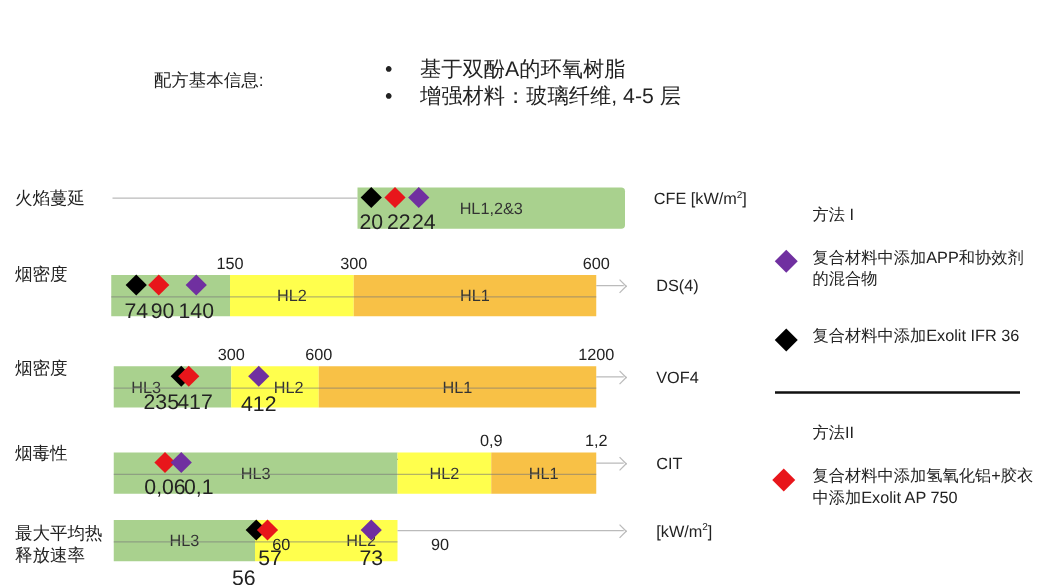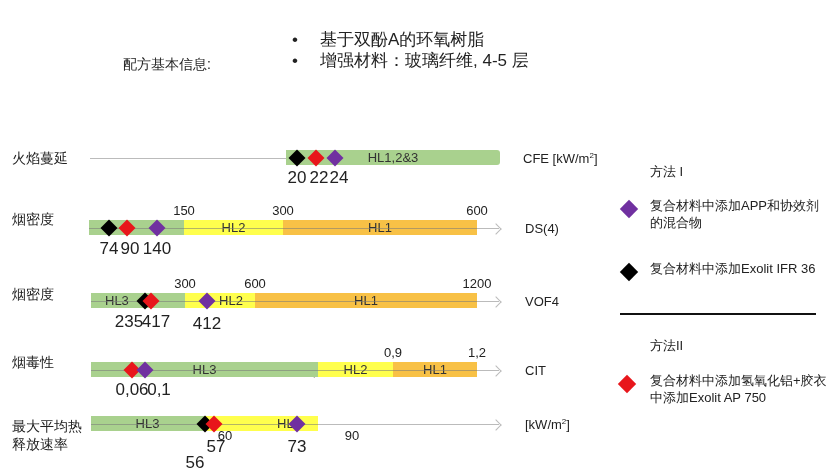--- a/index.html
+++ b/index.html
@@ -1,24 +1,24 @@
 <!DOCTYPE html>
 <html><head>
 <meta charset="utf-8">
 <style>
   html, body { margin:0; padding:0; }
   body { width:831px; height:468px; background:#ffffff; position:relative; overflow:hidden;
          font-family:"Liberation Sans","DejaVu Sans",sans-serif; color:#222; }
   .abs { position:absolute; }
   .title { left:123px; top:28px; font-size:14px;margin-top:28px; }
-  .bullets { left:292px; top:29px; font-size:17px; line-height:21px; margin:0; padding:0; list-style:none; }
+  .bullets { left:292px; top:29px; font-size:17px; line-height:21px; margin:16px; padding:0; list-style:none; }
   .bullets li { position:relative; padding-left:28px; }
   .bullets li::before { content:"•"; position:absolute; left:0; top:0; }
   .rowlabel { font-size:14px; line-height:18px; }
-  .bar { position:absolute; height:15px; }
+  .bar { position:absolute; height:33px; }
   .seg { position:absolute; top:0; height:100%; display:flex; align-items:center; justify-content:center; font-size:13px; color:#333; }
   .green { background:#a9d18e; }
   .yellow { background:#ffff4d; }
   .orange { background:#f8c146; }
   .midline { position:absolute; left:0; right:0; top:50%; height:1px; background:rgba(120,120,120,0.55); }
   .arrowline { position:absolute; height:1px; background:#bbb; }
   .arrowhead { position:absolute; width:7px; height:7px; border-top:1px solid #bbb; border-right:1px solid #bbb; transform:rotate(45deg); }
   .tick { position:absolute; font-size:13px; transform:translateX(-50%); white-space:nowrap; }
   .val { position:absolute; font-size:17px; transform:translateX(-50%); white-space:nowrap; }
   .dia { position:absolute; width:12px; height:12px; transform:translate(-50%,-50%) rotate(45deg); }

